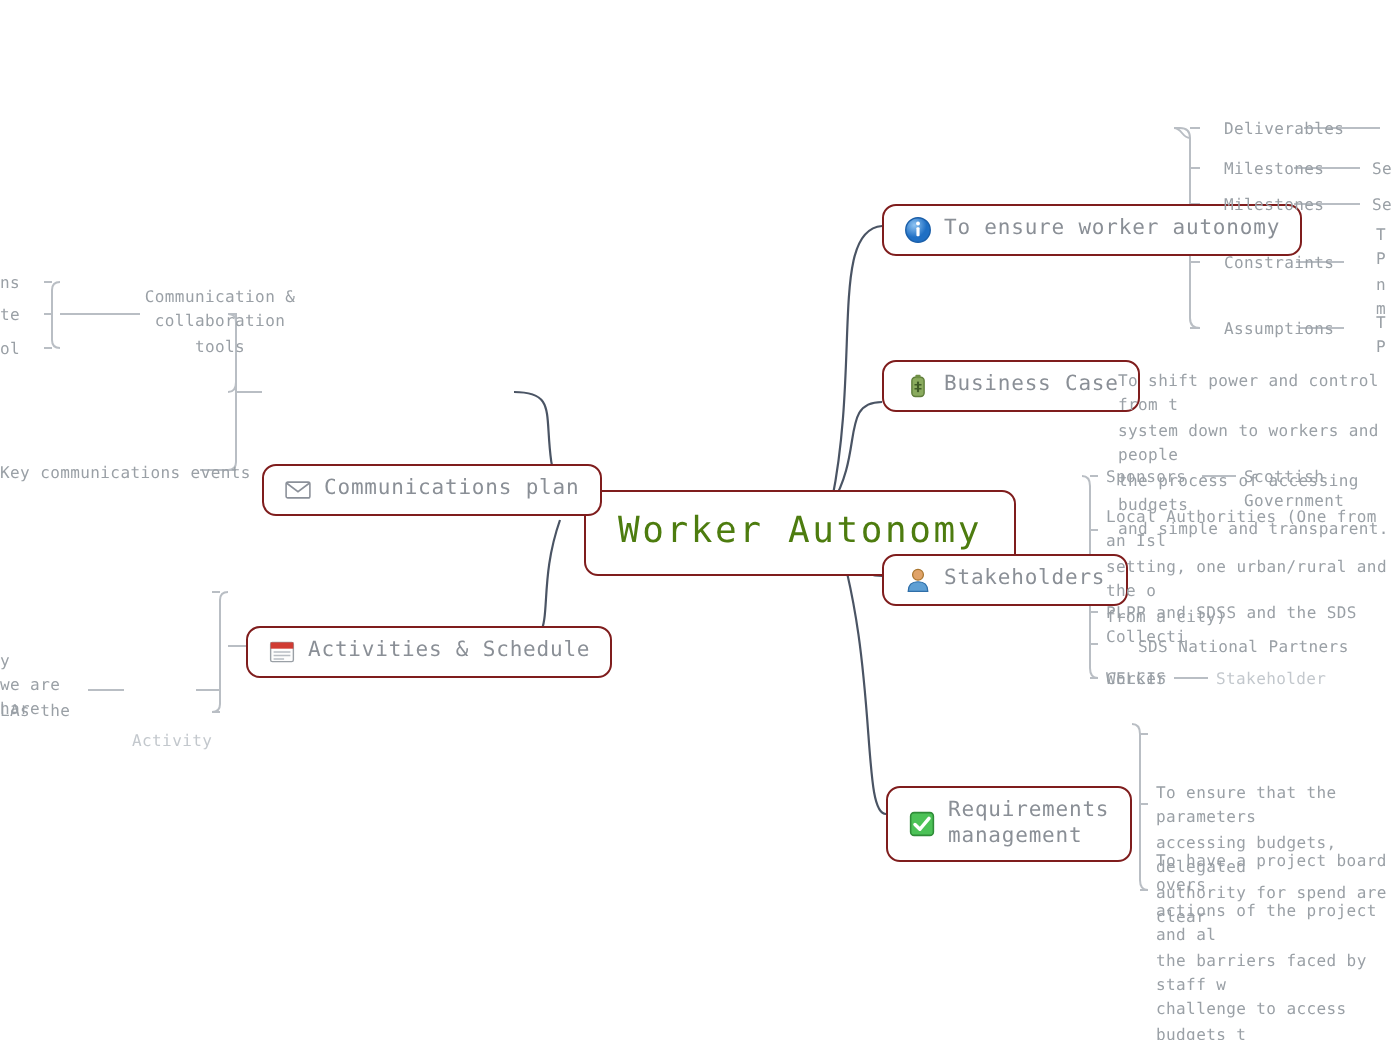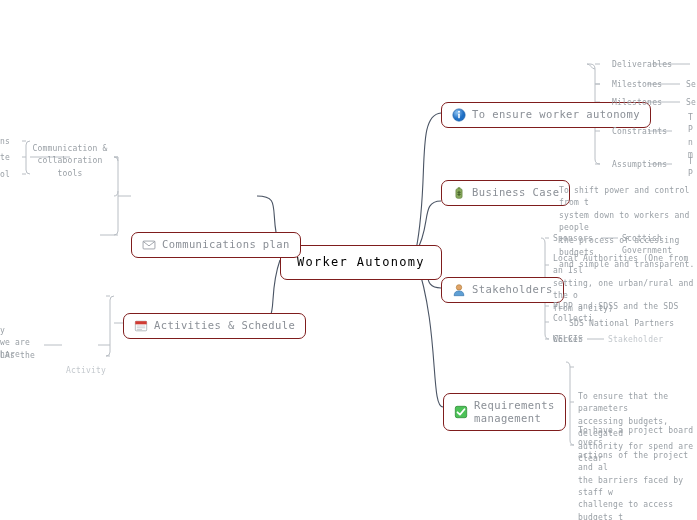--- a/index.html
+++ b/index.html
@@ -36,24 +36,25 @@
     border-radius: 7px;
     background: #ffffff;
     color: #8a8f96;
     font-size: 10.5px;
     letter-spacing: 0.4px;
     line-height: 1.25;
     white-space: pre-line;
   }
   .node.central {
     border-width: 1.4px;
-    color: #000000;
-    font-size: 12px;
+    color: #4d7c0f;
+    font-size: 18px;
     letter-spacing: 1.3px;
     padding: 9px 16px;
+    margin-left: 12px;
   }
 
   
   .leaf {
     position: absolute;
     color: #9aa0a6;
     font-size: 8px;
     line-height: 1.55;
     letter-spacing: 0.2px;
     white-space: pre-line;
@@ -233,23 +234,24 @@
 agreed outcomes.</div>
 
   <div class="node" style="left:131px; top:186px;margin-top:46px;">
     <svg class="ic" viewBox="0 0 16 16">
       <rect x="1.2" y="3.5" width="13.6" height="9" rx="1" fill="#ffffff" stroke="#8b9099" stroke-width="0.9"></rect>
       <path d="M1.4 4 L 8 9 L 14.6 4" fill="none" stroke="#8b9099" stroke-width="0.9"></path>
     </svg>
     <span>Communications plan</span>
   </div>
 
-  <div class="leaf center" style="left:28px; top:143px; width:84px;">Communication &amp;
+  <div class="leaf center" style="left:28px; top:143px; width:84px;padding-left:40px;">Communication &amp;
 collaboration
 tools</div>
+  <div class="leaf" style="left:0px; top:231px;">Key communications events</div>
 
   <div class="leaf" style="left:0px; top:136px;">ns</div>
   <div class="leaf" style="left:0px; top:152px;">te</div>
   <div class="leaf" style="left:0px; top:169px;">ol</div>
 
   <div class="node" style="left:123px; top:313px;">
     <svg class="ic" viewBox="0 0 16 16">
       <rect x="1.5" y="2.5" width="13" height="11" rx="1" fill="#fdfdfd" stroke="#9aa0a6" stroke-width="0.8"></rect>
       <rect x="1.5" y="2.5" width="13" height="3.6" fill="#d03b33"></rect>
       <path d="M3.2 8 h9.6 M3.2 10 h9.6 M3.2 12 h6" stroke="#b8bdc3" stroke-width="0.8"></path>

